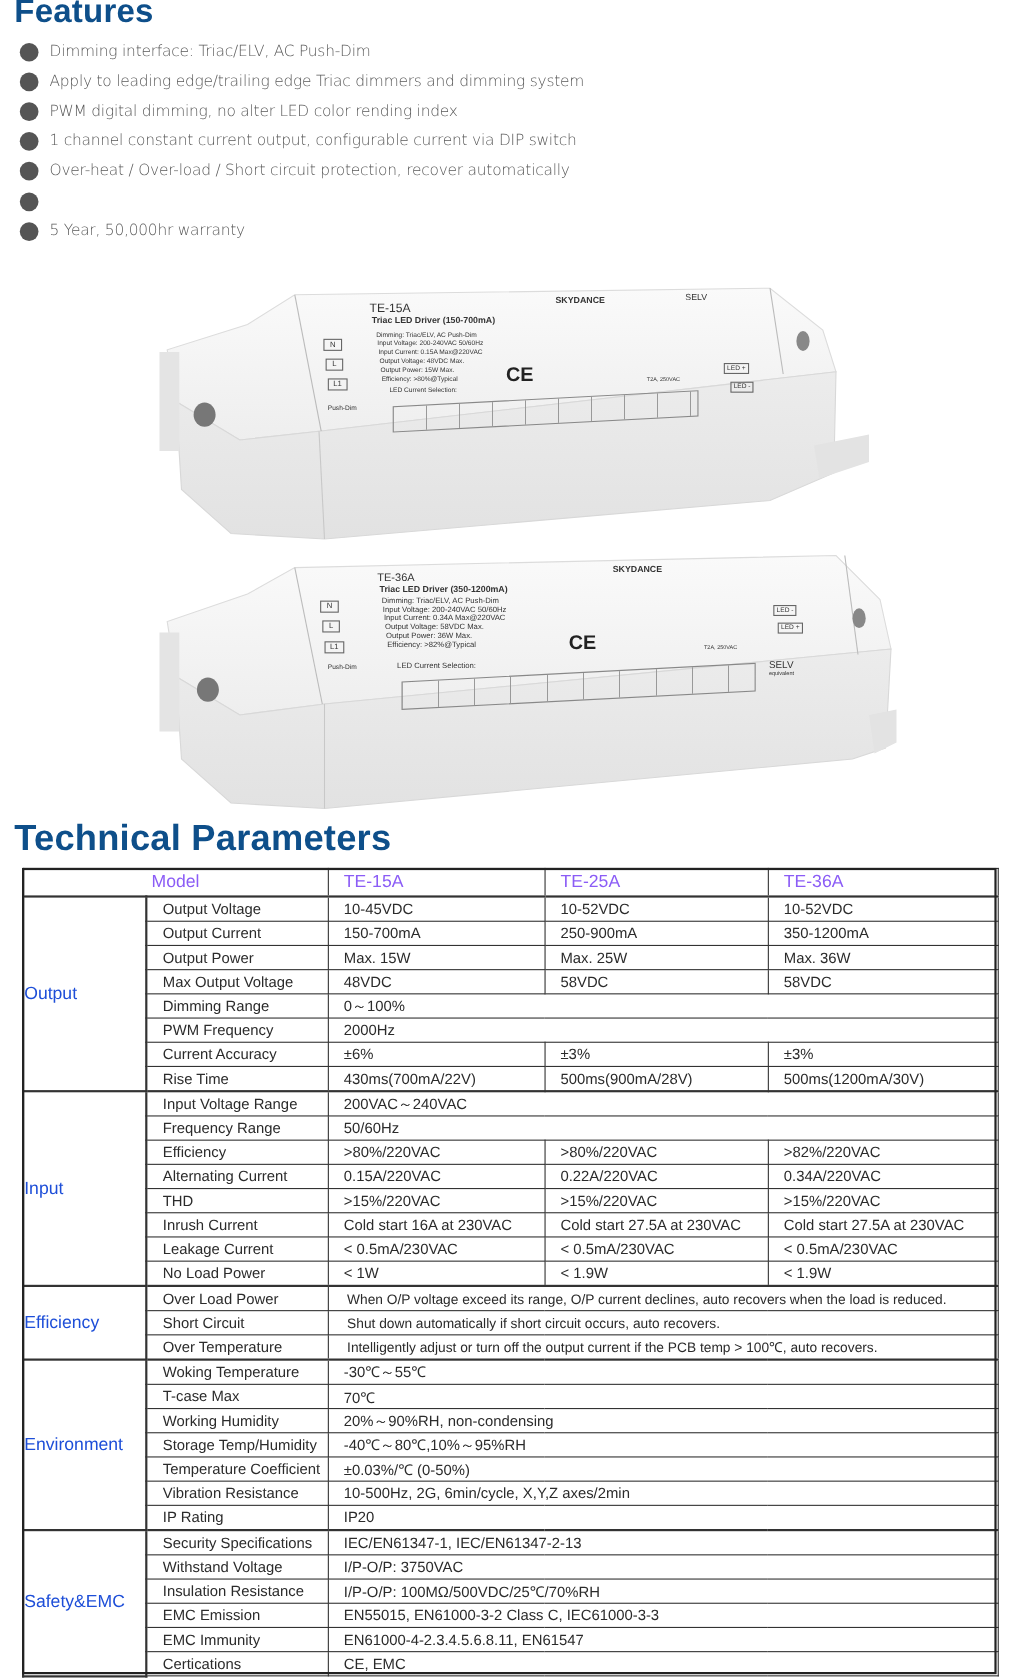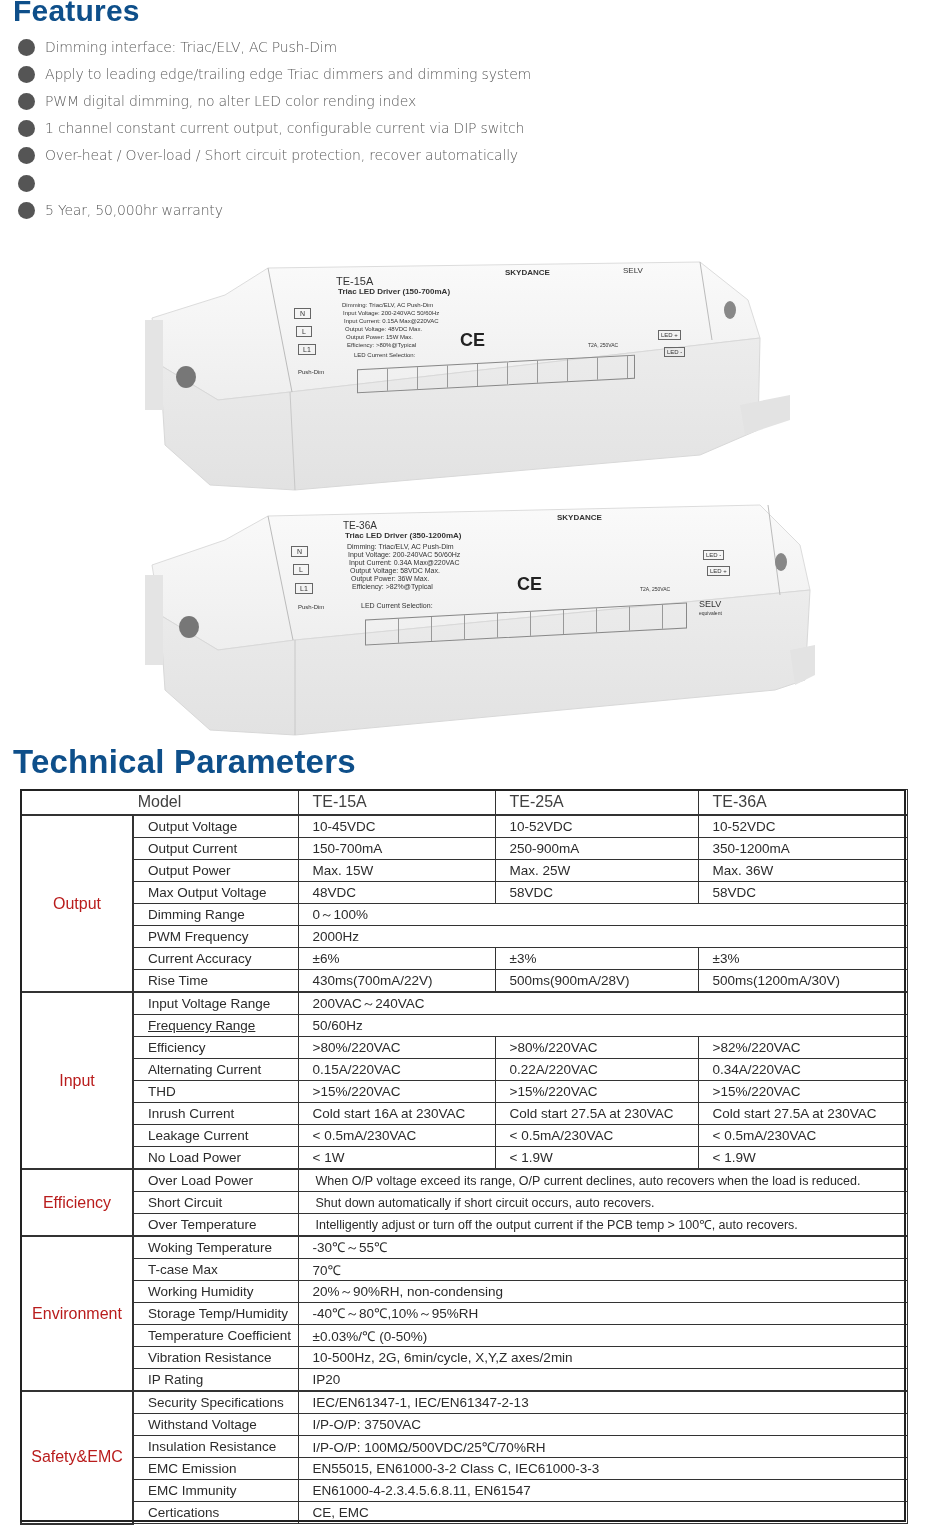--- a/index.html
+++ b/index.html
@@ -11,23 +11,23 @@
   ul.features li { height:27.1px; line-height:27px; font-family:"DejaVu Sans", sans-serif; font-size:14px; color:#5a5a5a; white-space:nowrap; display:flex; align-items:center; font-weight:300; letter-spacing:-0.2px; }
   ul.features li .dot { width:17px; height:17px; border-radius:50%; background:#555555; display:inline-block; margin-right:10px; flex:none; }
 
   
   .product { position:absolute; }
   .label-text { position:absolute; font-family:"Liberation Sans", sans-serif; color:#333; white-space:nowrap; }
 
   
   table.spec { position:absolute; left:20px; top:789px; width:886px; border-collapse:collapse; font-family:"Liberation Sans", sans-serif; color:#222; table-layout:fixed; }
   table.spec td { border:1.5px solid #333; padding:0 0 0 14px; height:21px; font-size:13.5px; white-space:nowrap; overflow:hidden; color:#2b2b2b; }
-  table.spec td.cat { text-align:center; padding:0; font-size:16px; color:#b91c1c; border-width:2px; }
+  table.spec td.cat { text-align:left; padding:0; font-size:16px; color:#1d4ed8; border-width:2px; }
   table.spec td.param { padding-left:14px; }
-  table.spec tr.head td { font-size:16px; height:24px; color:#404040; border-bottom-width:2.5px; }
+  table.spec tr.head td { font-size:16px; height:24px; color:#8b5cf6; border-bottom-width:2.5px; }
   table.spec tr.head td.model { text-align:center; padding:0; }
   table.spec tr.grp-start td { border-top-width:2.5px; }
   .outer { position:absolute; left:20px; top:789px; width:886px; height:733px; border:2.5px solid #222; box-sizing:border-box; pointer-events:none; }
 </style>
 </head>
 <body>
 
 <h1 id="features-title" class="h-title">Features</h1>
 <ul class="features">
   <li>
@@ -206,21 +206,21 @@
         <td>430ms(700mA/22V)</td>
         <td>500ms(900mA/28V)</td>
         <td>500ms(1200mA/30V)</td>
       </tr>
       <tr class="grp-start">
         <td class="cat" rowspan="8">Input</td>
         <td class="param" style="height: 20px;">Input Voltage Range</td>
         <td colspan="3">200VAC～240VAC</td>
       </tr>
       <tr>
-        <td class="param" style="height: 19px; text-decoration: underline;">Frequency Range</td>
+        <td class="param" style="height: 19px;">Frequency Range</td>
         <td colspan="3">50/60Hz</td>
       </tr>
       <tr>
         <td class="param" style="height: 20px;">Efficiency</td>
         <td>&gt;80%/220VAC</td>
         <td>&gt;80%/220VAC</td>
         <td>&gt;82%/220VAC</td>
       </tr>
       <tr>
         <td class="param" style="height: 20px;">Alternating Current</td>

